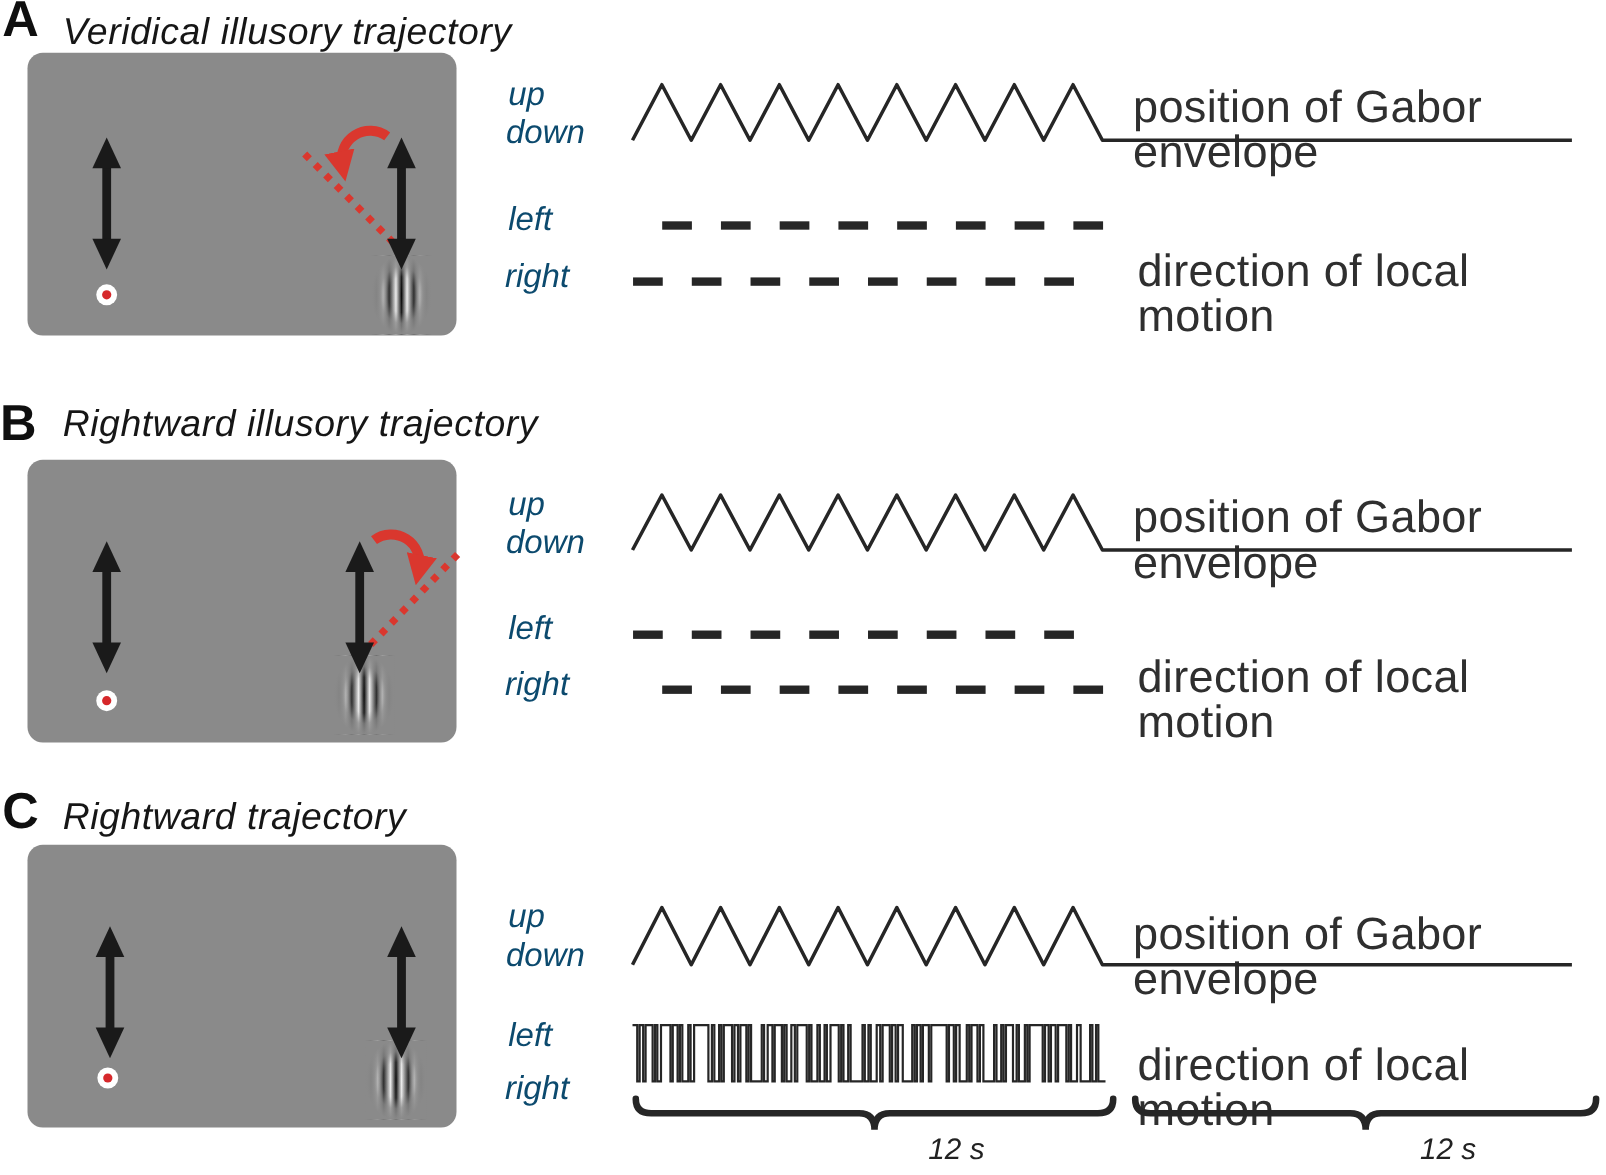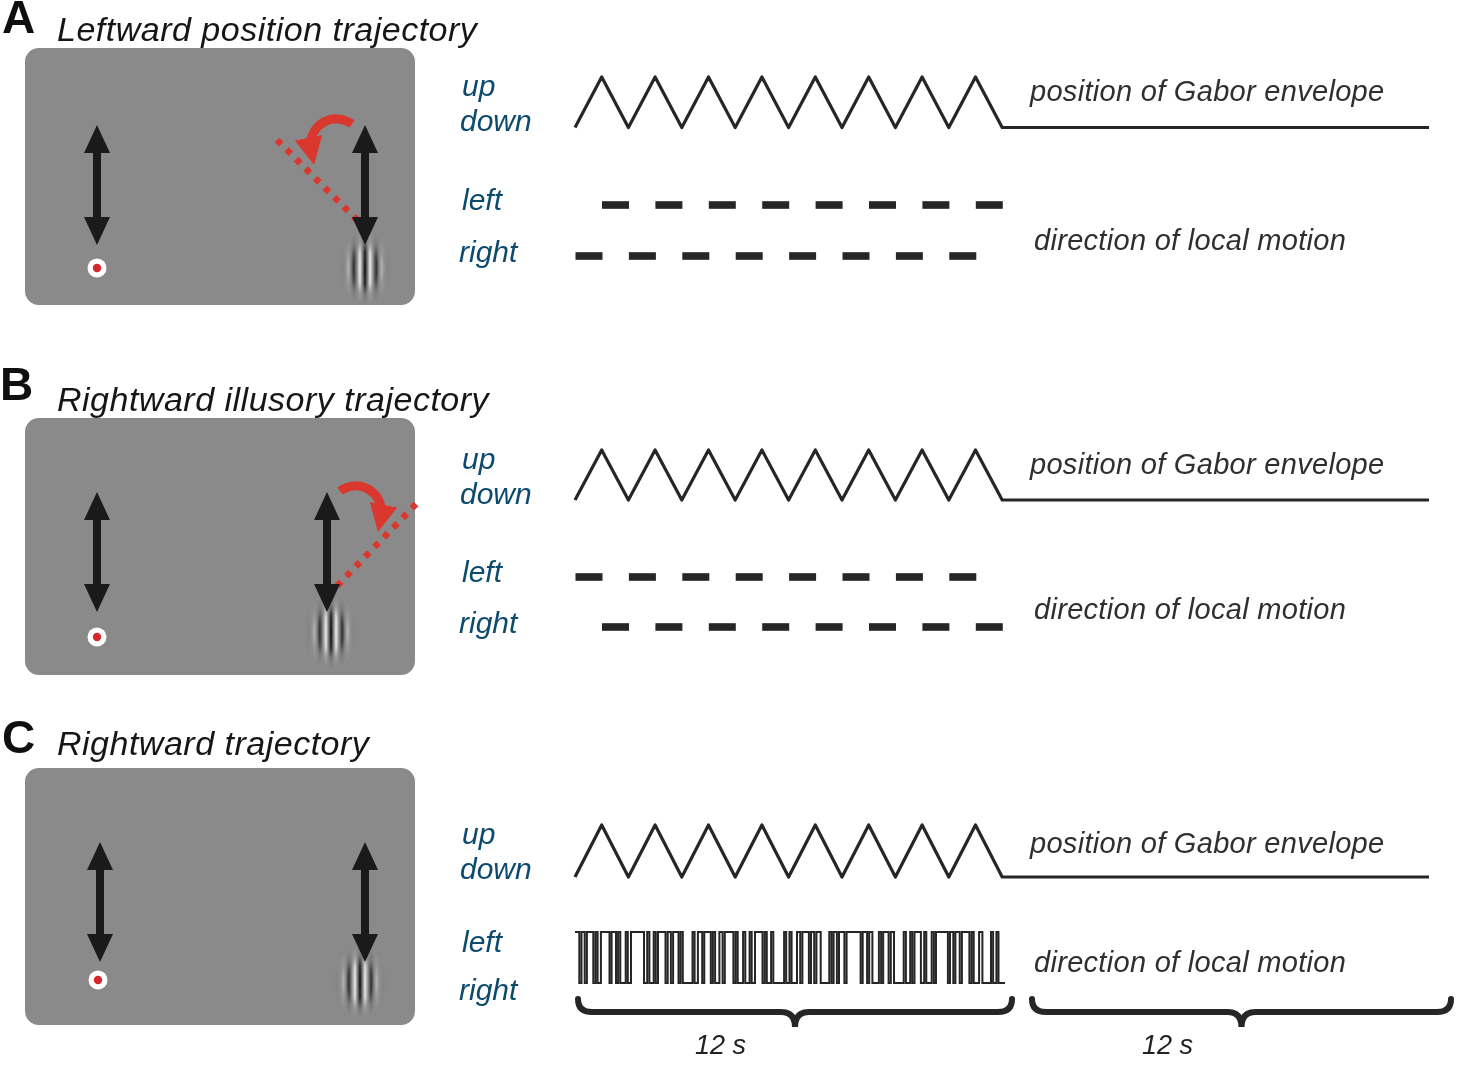--- a/index.html
+++ b/index.html
@@ -3,22 +3,22 @@
 <meta charset="utf-8">
 <style>
   html,body{margin:0;padding:0;background:#fff;}
   #fig{position:relative;width:1460px;height:1068px;background:#fff;overflow:hidden;
        font-family:"Liberation Sans",sans-serif;}
   .pletter{position:absolute;font-weight:bold;font-size:46px;line-height:1;color:#0f0f0f;font-style:normal;}
   .ptitle{position:absolute;font-style:italic;font-size:34px;line-height:1;color:#161616;letter-spacing:.5px;}
   .screen{position:absolute;left:25px;width:390px;height:257px;background:#8a8a8a;border-radius:14px;}
   .screen svg{position:absolute;left:0;top:0;overflow:visible;}
   .lbl{position:absolute;font-style:italic;font-size:30px;line-height:1;color:#0c4a6e;}
-  .cap{position:absolute;font-style:italic;font-size:29px;line-height:1;color:#2f2f2f;letter-spacing:.3px;}
-  .dur{position:absolute;font-style:italic;font-size:27px;line-height:1;color:#222;width:200px;text-align:left;}
+  .cap{position:absolute;font-size:41px;line-height:1;color:#2f2f2f;letter-spacing:.3px;}
+  .dur{position:absolute;font-style:italic;font-size:27px;line-height:1;color:#222;width:200px;text-align:right;}
   #timelines{position:absolute;left:0;top:0;pointer-events:none;}
 </style>
 </head>
 <body>
 
 <div id="fig">
 
   <svg width="0" height="0" style="position:absolute" aria-hidden="true">
     <defs>
       <linearGradient id="gstripes" x1="0" y1="0" x2="1" y2="0">
@@ -54,21 +54,21 @@
       <g id="varrow">
         <line x1="0" y1="24" x2="0" y2="96" stroke="#1a1a1a" stroke-width="8"></line>
         <path d="M -13 28 L 0 0 L 13 28 Z" fill="#1a1a1a"></path>
         <path d="M -13 92 L 0 120 L 13 92 Z" fill="#1a1a1a"></path>
       </g>
     </defs>
   </svg>
 
   <section>
     <div class="pletter" style="left:2px;top:-6px">A</div>
-    <div class="ptitle" style="left:57px;top:12px">Leftward position trajectory</div>
+    <div class="ptitle" style="left:57px;top:12px">Veridical illusory trajectory</div>
 
     <div class="screen" style="top:48px">
       <svg width="390" height="257" viewBox="0 0 390 257">
         <use href="#gabor" x="340" y="220"></use>
         <line x1="252" y1="92" x2="336" y2="176" stroke="#da372e" stroke-width="6.5" stroke-dasharray="6 7.5"></line>
         <path d="M 327 76 A 26 26 0 0 0 286 102" fill="none" stroke="#da372e" stroke-width="9" marker-end="url(#redhead)"></path>
         <use href="#varrow" x="72" y="77"></use>
         <use href="#varrow" x="340" y="77"></use>
         <use href="#fixdot" x="72" y="220"></use>
       </svg>
@@ -77,21 +77,21 @@
     <div class="lbl" style="left:462px;top:71px">up</div>
     <div class="lbl" style="left:460px;top:106px">down</div>
     <div class="lbl" style="left:462px;top:185px">left</div>
     <div class="lbl" style="left:459px;top:237px">right</div>
     <div class="cap" style="left:1030px;top:77px">position of Gabor envelope</div>
     <div class="cap" style="left:1034px;top:226px">direction of local motion</div>
   </section>
 
   <section>
     <div class="pletter" style="left:0px;top:361px">B</div>
-    <div class="ptitle" style="left:57px;top:382px">Rightward illusory trajectory</div>
+    <div class="ptitle" style="left:57px;top:368px">Rightward illusory trajectory</div>
 
     <div class="screen" style="top:418px">
       <svg width="390" height="257" viewBox="0 0 390 257">
         <use href="#gabor" x="306" y="214"></use>
         <line x1="312" y1="168" x2="391" y2="86" stroke="#da372e" stroke-width="6.5" stroke-dasharray="6 7.5"></line>
         <path d="M 315 73 A 26 26 0 0 1 356 99" fill="none" stroke="#da372e" stroke-width="9" marker-end="url(#redhead)"></path>
         <use href="#varrow" x="72" y="74"></use>
         <use href="#varrow" x="302" y="74"></use>
         <use href="#fixdot" x="72" y="219"></use>
       </svg>

